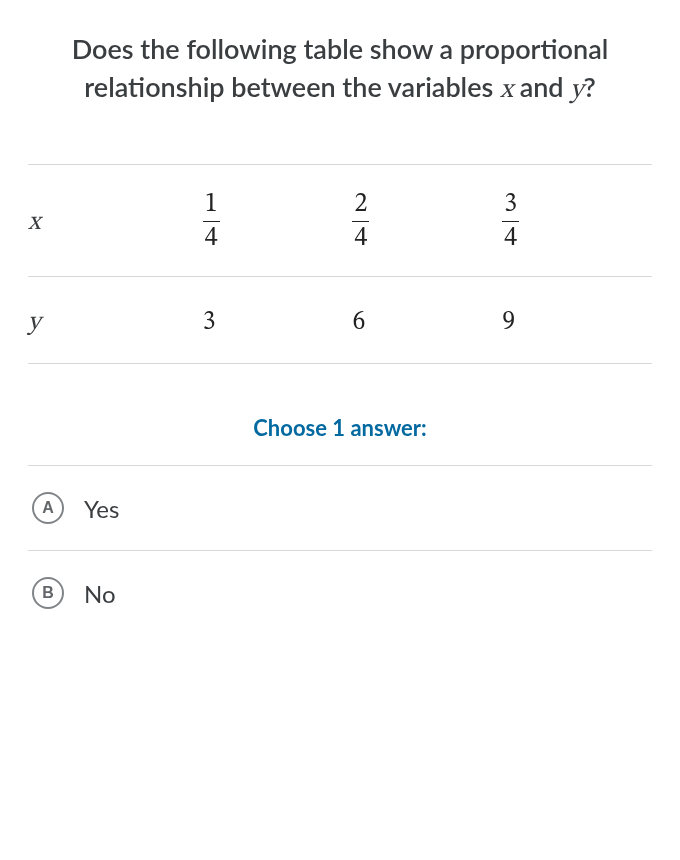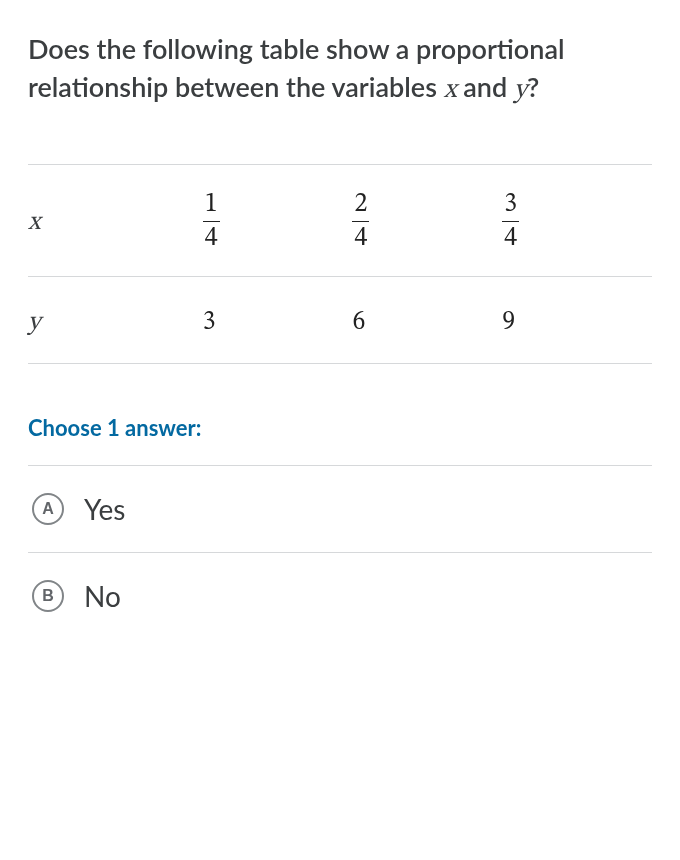--- a/index.html
+++ b/index.html
@@ -1,15 +1,15 @@
 <!DOCTYPE html>
 <html><head>
 <meta charset="utf-8">
 <style>
-  * { box-sizing: border-box; }
+  * { box-sizing: border-box; text-align: center; }
   body {
     margin: 0;
     padding: 30px 28px 30px 28px;
     font-family: -apple-system, BlinkMacSystemFont, "Segoe UI", "Lato", sans-serif;
     color: #3b3e40;
     width: 680px;
     background: #fff;
   }
   .question {
     font-size: 27px;
@@ -94,21 +94,21 @@
     display: flex;
     align-items: center;
     justify-content: center;
     font-size: 16px;
     font-weight: 600;
     color: #626569;
     flex-shrink: 0;
     font-family: -apple-system, BlinkMacSystemFont, "Segoe UI", sans-serif;
   }
   .answer-text {
-    font-size: 28px;
+    font-size: 24px;
     color: #3b3e40;
   }
 </style>
 </head>
 <body>
 
 <div class="question">
   <span>Does the following table show a proportional relationship between the variables </span><span class="mathvar">x</span><span> and </span><span class="mathvar">y</span><span>?</span>
 </div>
 

